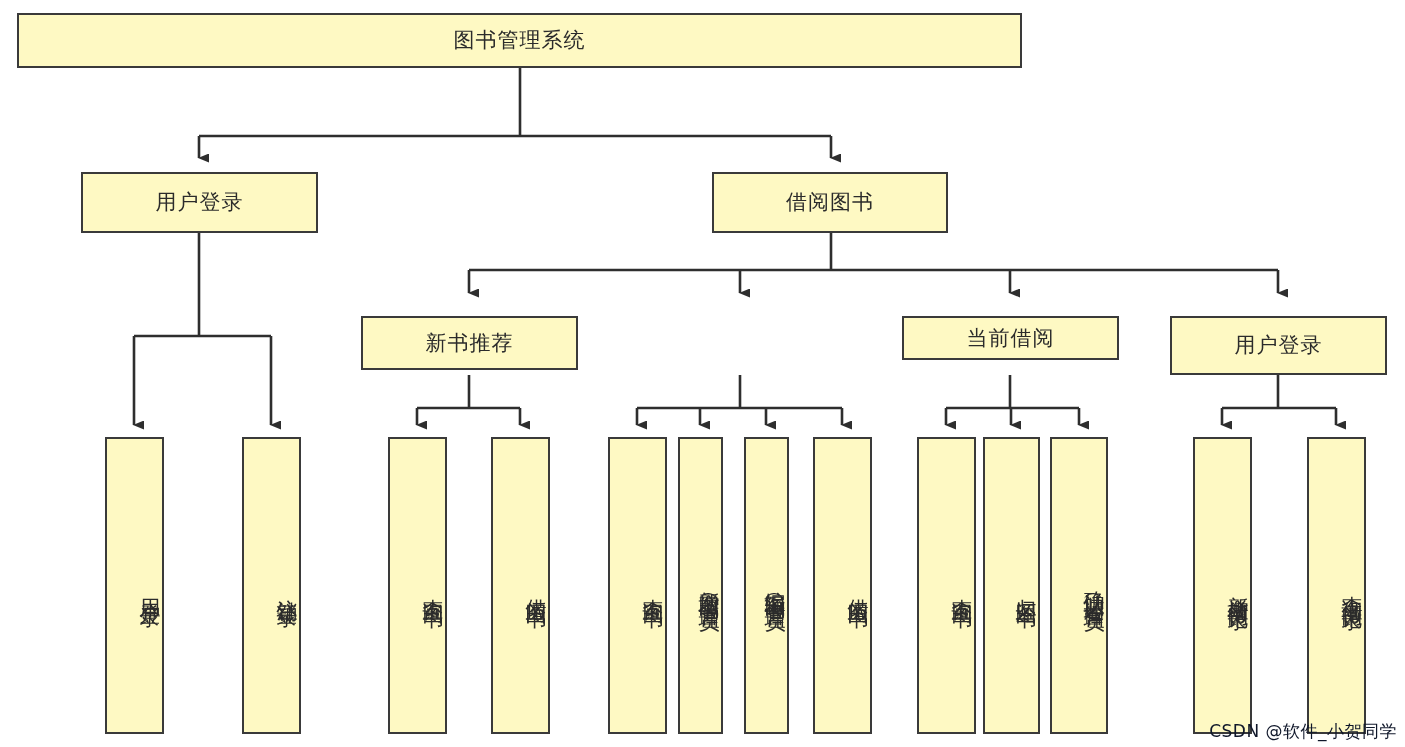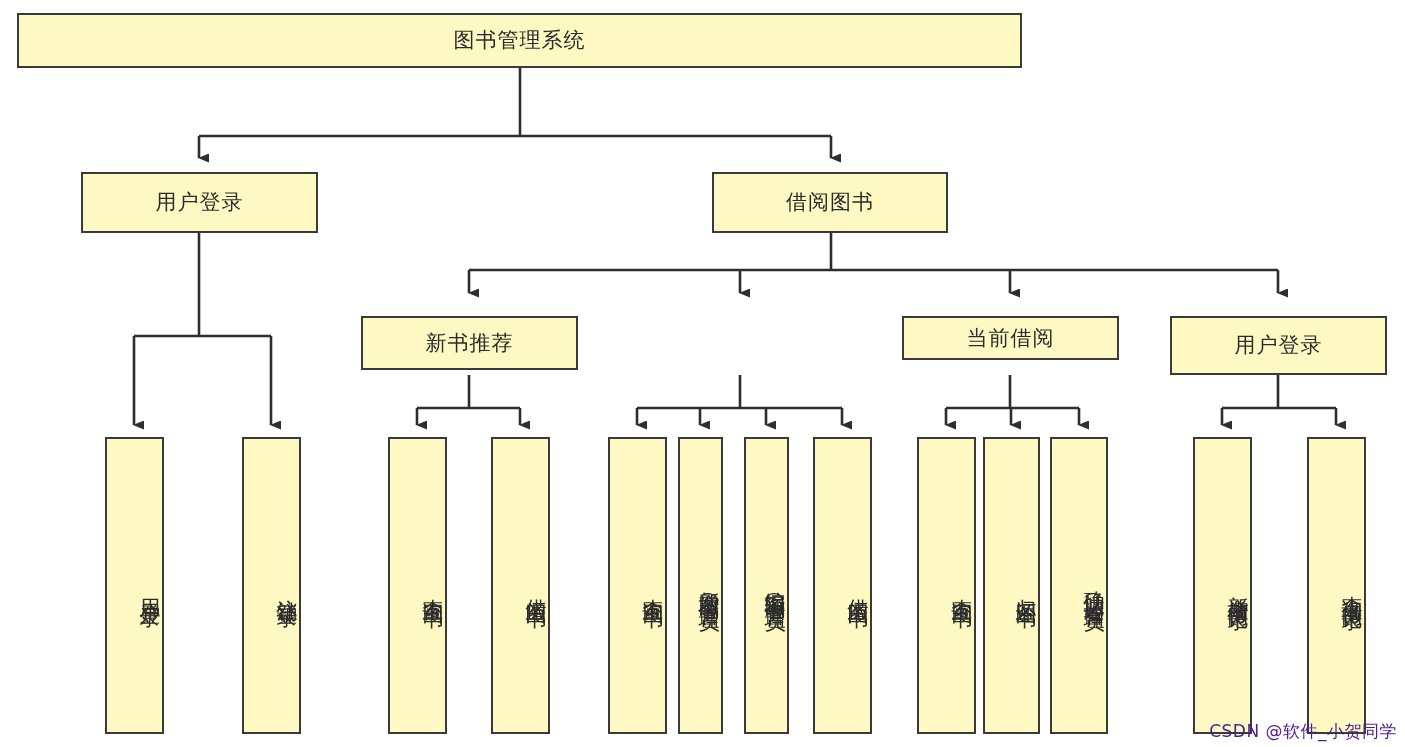--- a/index.html
+++ b/index.html
@@ -51,21 +51,21 @@
   .node .label {
     display: block;
     line-height: 1.18;
     white-space: nowrap;
   }
   #watermark {
     position: absolute;
     right: 8px;
     bottom: 4px;
     font-size: 17px;
-    color: #4c1d95;
+    color: #0f172a;
     letter-spacing: 0.5px;
     white-space: nowrap;
     user-select: none;
     margin-top: 6px;
   }
 </style>
 </head>
 <body>
 
 <div id="diagram-root">

